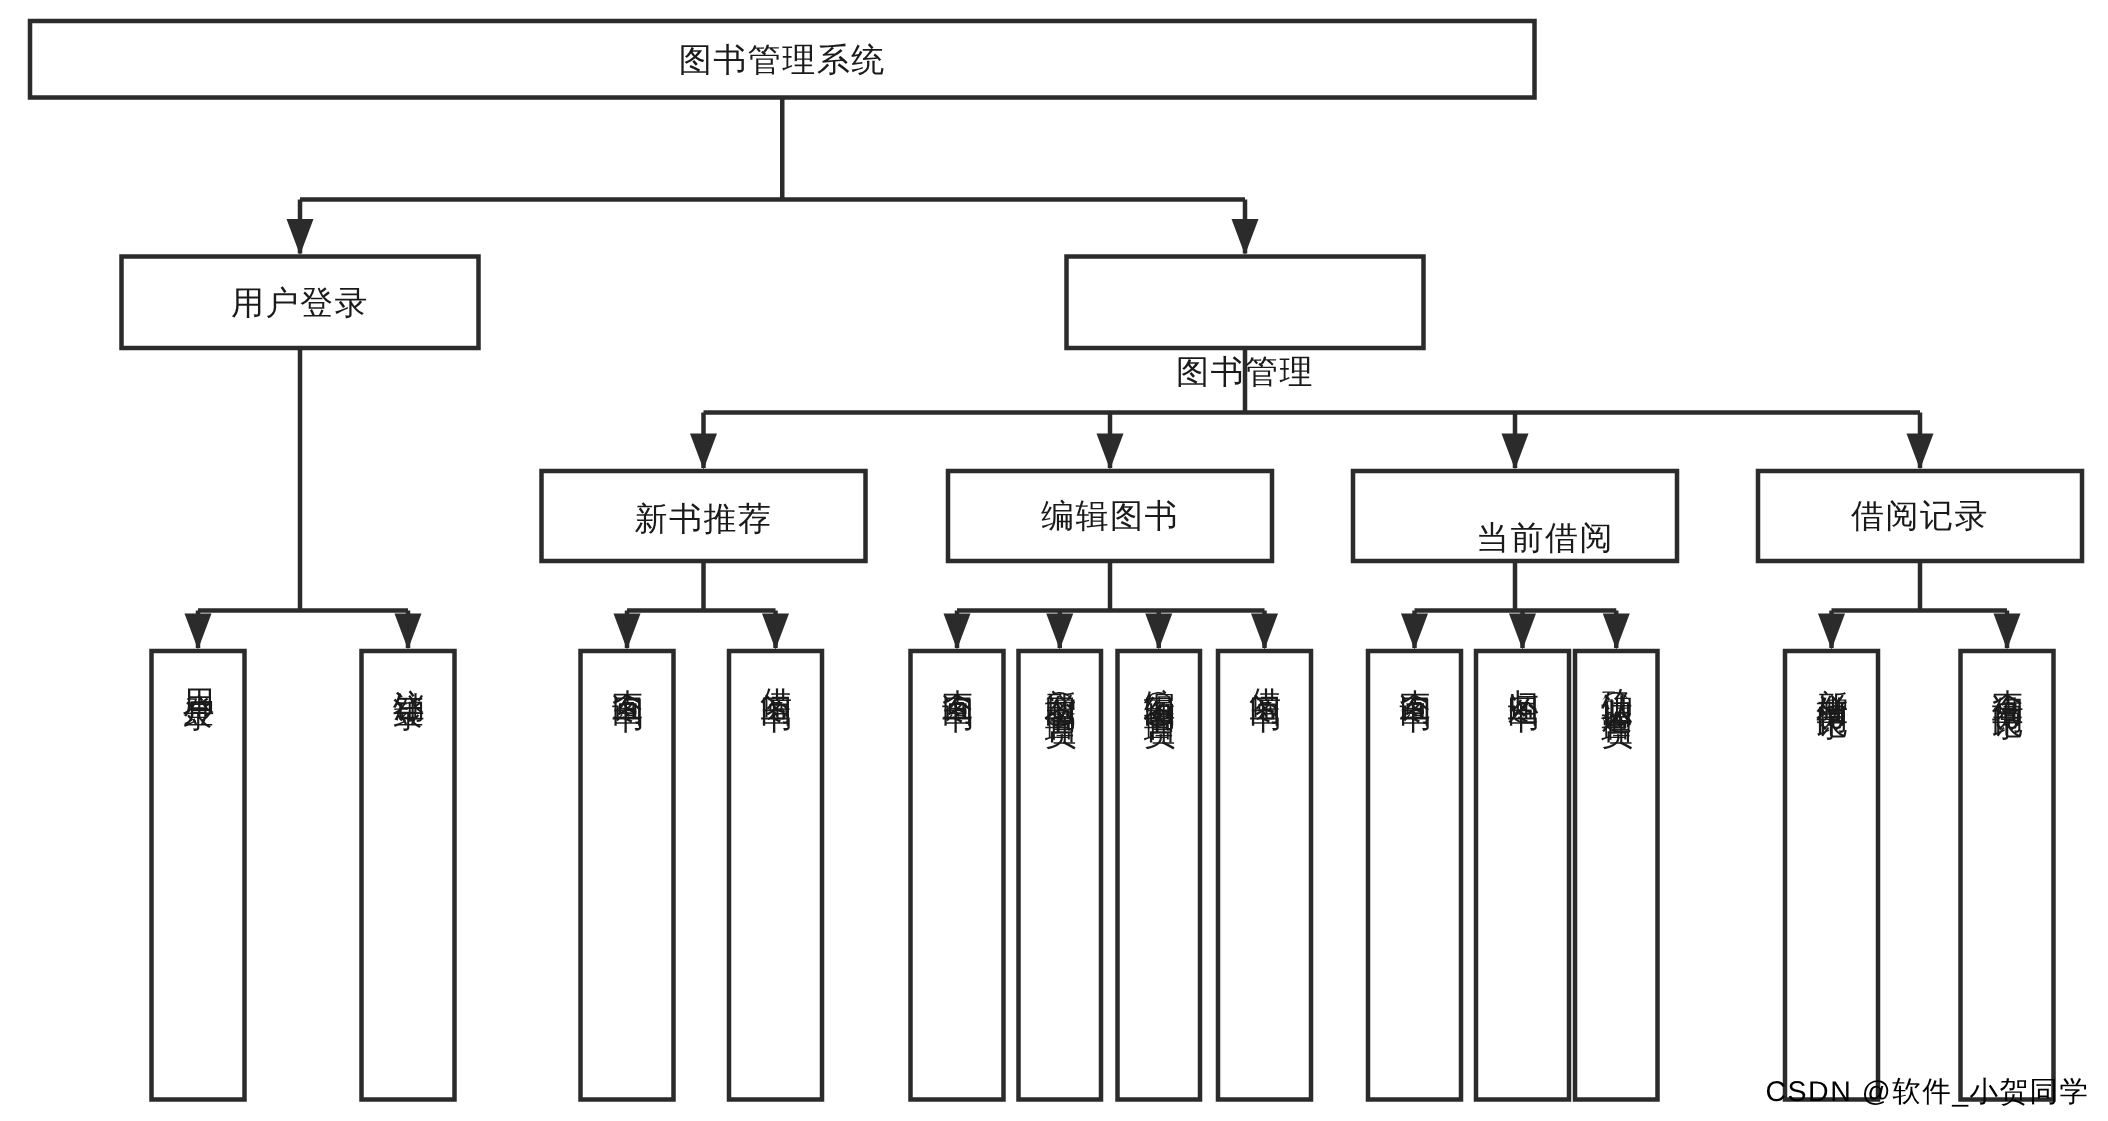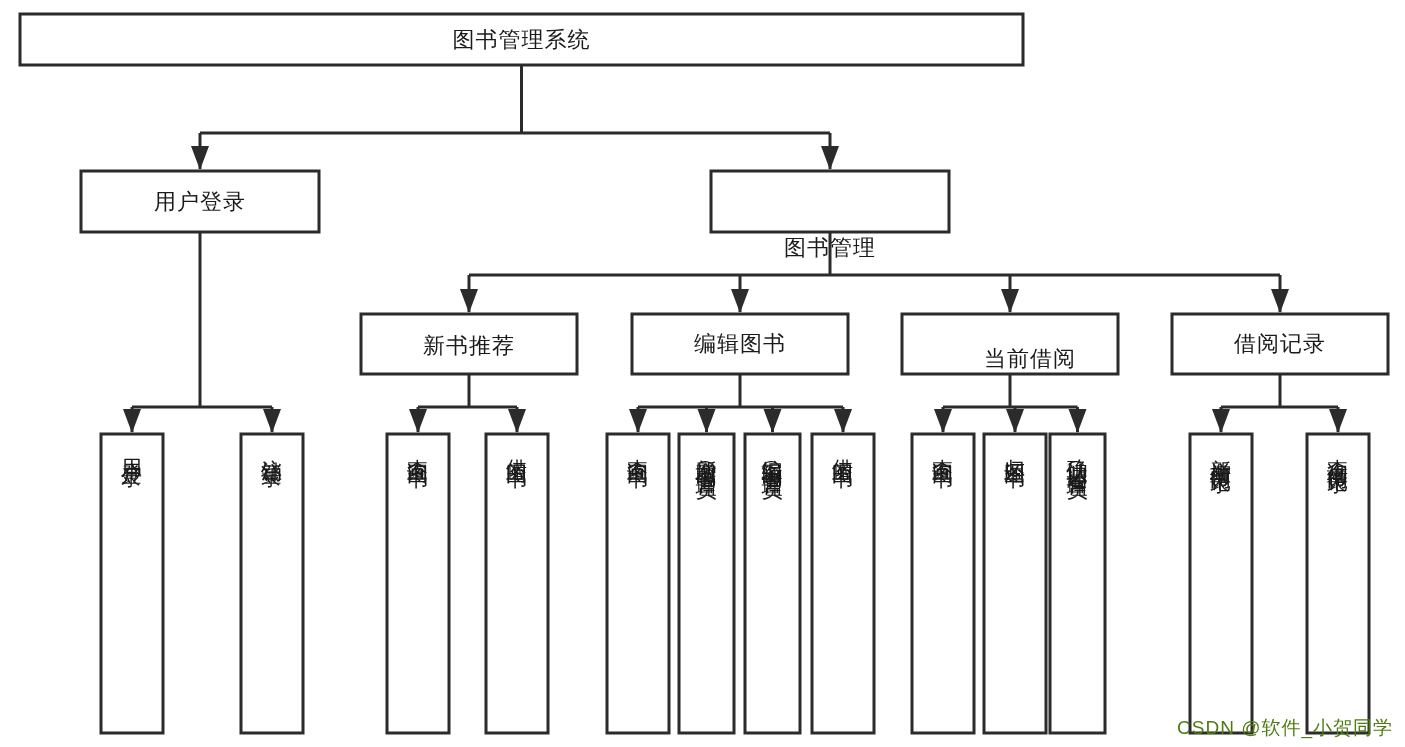--- a/index.html
+++ b/index.html
@@ -68,21 +68,21 @@
     color: #1a1a1a;
     letter-spacing: 1px;
     pointer-events: none;
   }
   .watermark {
     position: absolute;
     right: 12px;
     bottom: 6px;
     font-family: "Liberation Sans", "DejaVu Sans", sans-serif;
     font-size: 19px;
-    color: #4d7c0f;
+    color: #000000;
     letter-spacing: 1px;
     user-select: none;
   }
 </style>
 </head>
 <body>
 
 <div id="canvas">
 
   <svg class="diagram" viewBox="0 0 1405 747">

